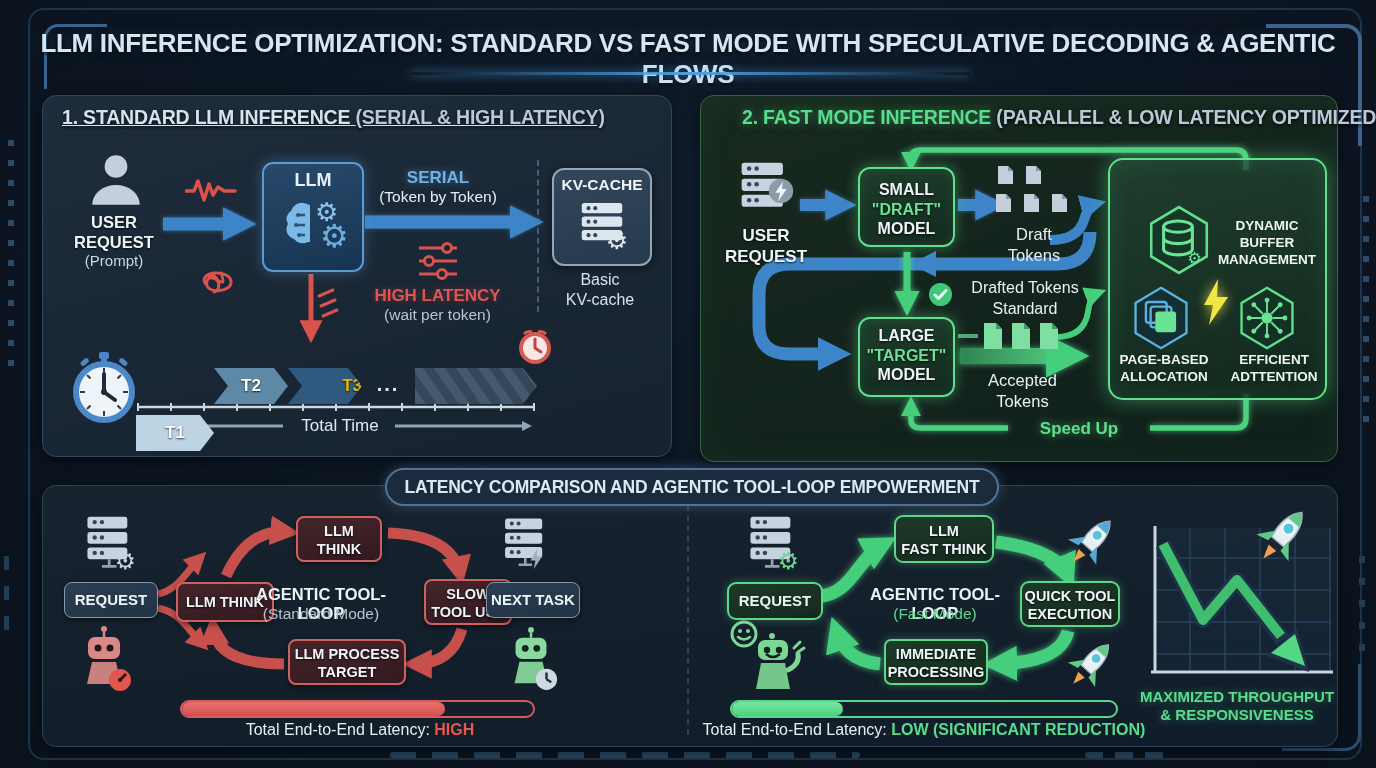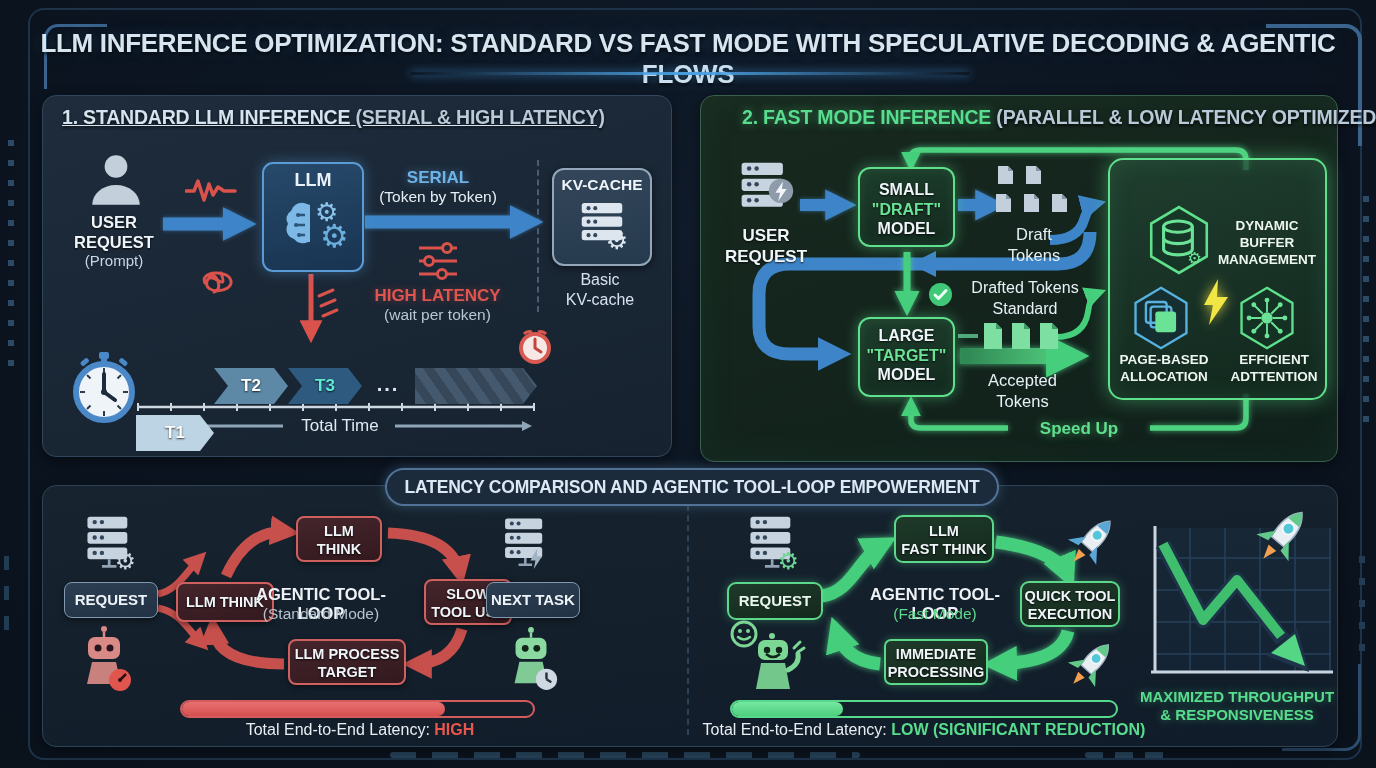--- a/index.html
+++ b/index.html
@@ -187,21 +187,21 @@
     <rect x="51" y="10" width="9" height="5" rx="2" fill="#4a88c8" transform="rotate(40 56 12)"></rect>
     <circle cx="36" cy="42" r="28" fill="#eef4f8" stroke="#4a88c8" stroke-width="6"></circle>
     <g stroke="#2b3b4e" stroke-width="2">
       <path d="M36,18 v5 M36,61 v5 M12,42 h5 M55,42 h5 M19,25 l3.5,3.5 M49.5,55.5 l3.5,3.5 M53,25 l-3.5,3.5 M22.5,55.5 l-3.5,3.5"></path>
     </g>
     <path d="M36,42 V24 M36,42 L47,50" stroke="#1d2c3c" stroke-width="4" stroke-linecap="round" fill="none"></path>
     <circle cx="36" cy="42" r="3" fill="#1d2c3c"></circle>
   </svg>
   <div class="abs c b" style="left:136px;top:368px;width:78px;height:36px;line-height:36px;font-size:17px;color:#fff;text-shadow:0 1px 2px rgba(0,0,0,.75);background:#bdd4e4;clip-path:polygon(0 0,calc(100% - 14px) 0,100% 50%,calc(100% - 14px) 100%,0 100%);margin-top:47px;">T1</div>
   <div class="abs c b" style="left:214px;top:368px;width:74px;height:36px;line-height:36px;font-size:17px;color:#ffffff;text-shadow:0 1px 2px rgba(0,0,0,.75);background:#5d89a6;clip-path:polygon(0 0,calc(100% - 14px) 0,100% 50%,calc(100% - 14px) 100%,0 100%,14px 50%);">T2</div>
-  <div class="abs c b" style="left:288px;top:368px;width:74px;height:36px;line-height:36px;font-size:17px;color:#5eead4;text-shadow:0 1px 2px rgba(0,0,0,.75);background:#2d5a7e;clip-path:polygon(0 0,calc(100% - 14px) 0,100% 50%,calc(100% - 14px) 100%,0 100%,14px 50%);">T3</div>
+  <div class="abs c b" style="left:288px;top:368px;width:74px;height:36px;line-height:36px;font-size:17px;color:#eab308;text-shadow:0 1px 2px rgba(0,0,0,.75);background:#2d5a7e;clip-path:polygon(0 0,calc(100% - 14px) 0,100% 50%,calc(100% - 14px) 100%,0 100%,14px 50%);text-align:right;">T3</div>
   <div class="abs c b" style="left:366px;top:366px;width:44px;height:36px;line-height:36px;font-size:20px;letter-spacing:2px;color:#dfe9f2;">...</div>
   <div class="abs" style="left:415px;top:368px;width:122px;height:36px;background:repeating-linear-gradient(55deg,#4a5f75 0 9px,#394b5e 9px 18px);clip-path:polygon(0 0,calc(100% - 14px) 0,100% 50%,calc(100% - 14px) 100%,0 100%);opacity:.9;"></div>
   <svg class="abs" width="38" height="38" viewBox="0 0 38 38" style="left:516px;top:328px;">
     <path d="M8,6 a7,6 0 0 1 8,-2 M30,6 a7,6 0 0 0 -8,-2" stroke="#d95850" stroke-width="3" fill="none"></path>
     <circle cx="19" cy="20" r="14" fill="#f7e8e6" stroke="#d95850" stroke-width="4"></circle>
     <path d="M19,20 V11 M19,20 L25,24" stroke="#c44540" stroke-width="3" stroke-linecap="round" fill="none"></path>
   </svg>
   <div class="abs c" style="left:285px;top:416px;width:110px;font-size:17px;color:#dfe9f2;">Total Time</div>
 
   <div class="abs ph" style="left:716px;top:106px;margin-left:26px;">

